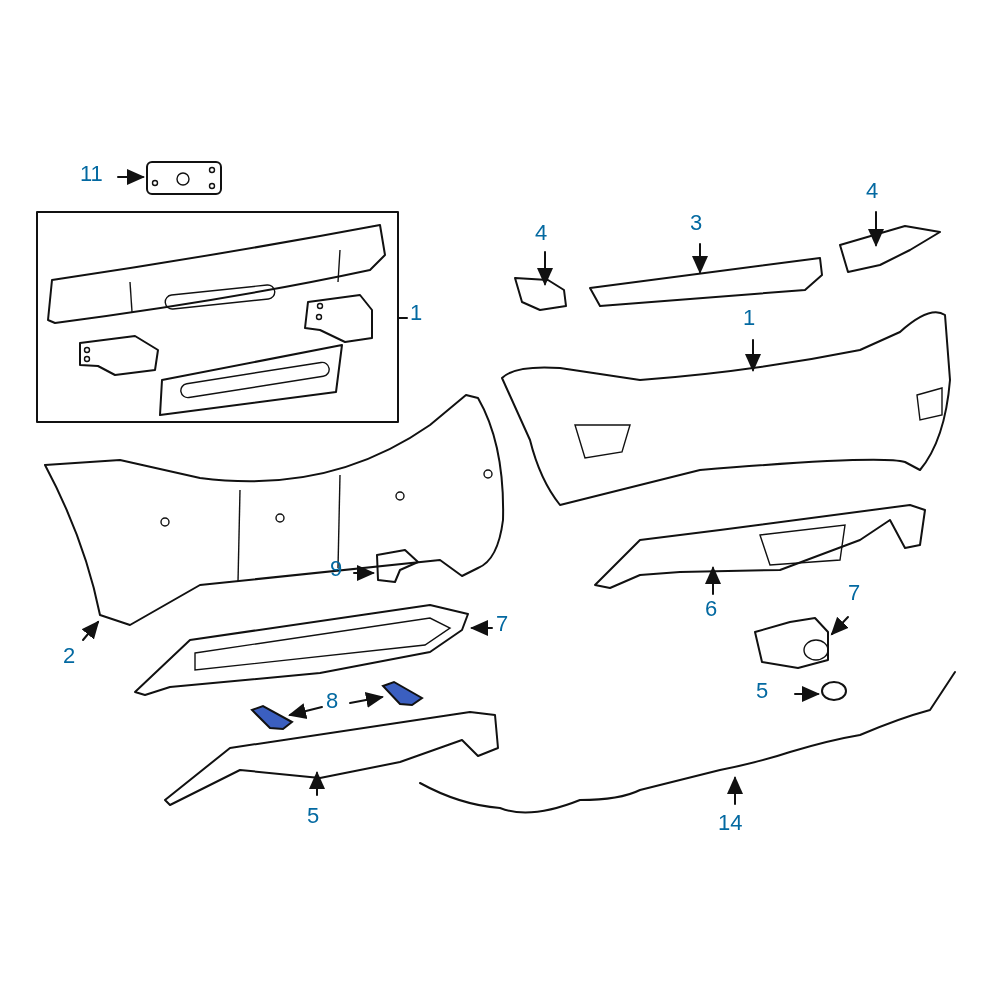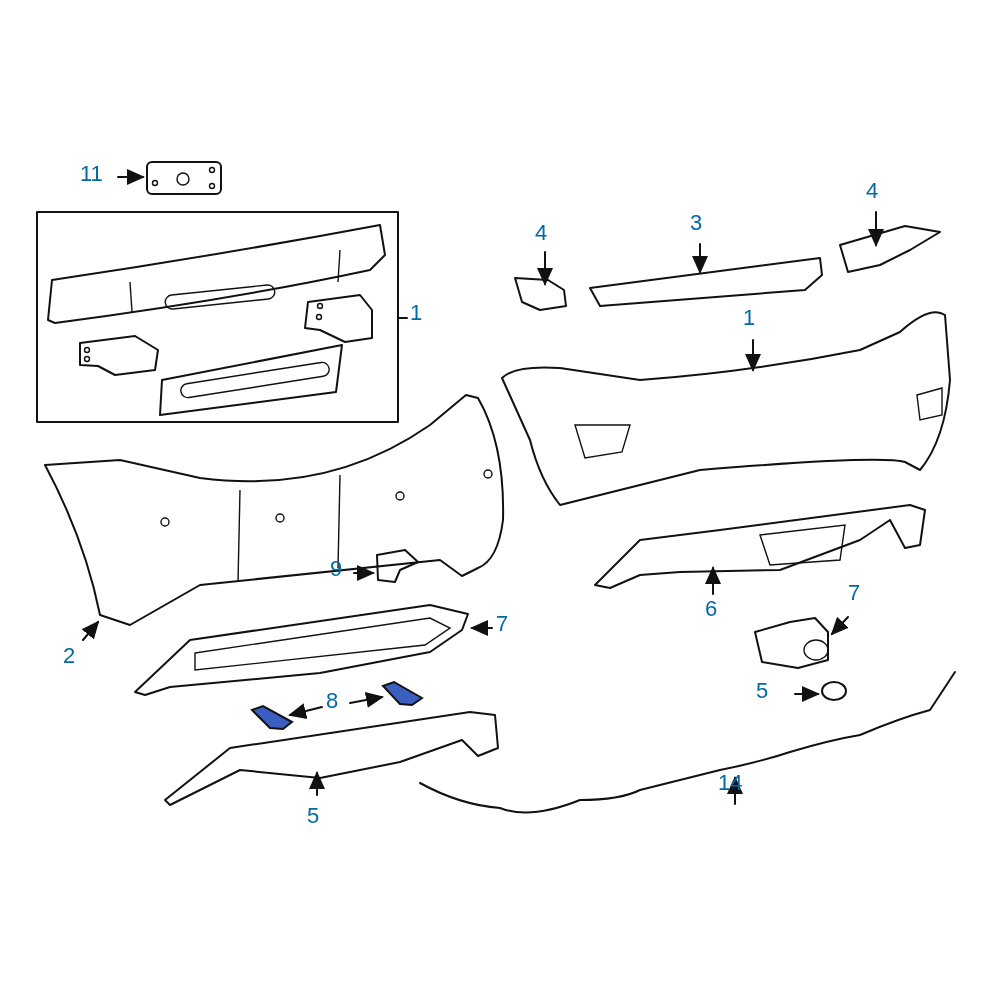--- a/index.html
+++ b/index.html
@@ -122,13 +122,13 @@
 <div class="callout" style="left:866px;top:180px;">4</div>
 <div class="callout" style="left:743px;top:307px;">1</div>
 <div class="callout" style="left:63px;top:645px;">2</div>
 <div class="callout" style="left:330px;top:558px;">9</div>
 <div class="callout" style="left:705px;top:598px;">6</div>
 <div class="callout" style="left:496px;top:613px;">7</div>
 <div class="callout" style="left:848px;top:582px;">7</div>
 <div class="callout" style="left:326px;top:690px;">8</div>
 <div class="callout" style="left:756px;top:680px;">5</div>
 <div class="callout" style="left:307px;top:805px;">5</div>
-<div class="callout" style="left:718px;top:772px;">14</div>
+<div class="callout" style="left:718px;top:812px;">14</div>
 
 </body></html>

